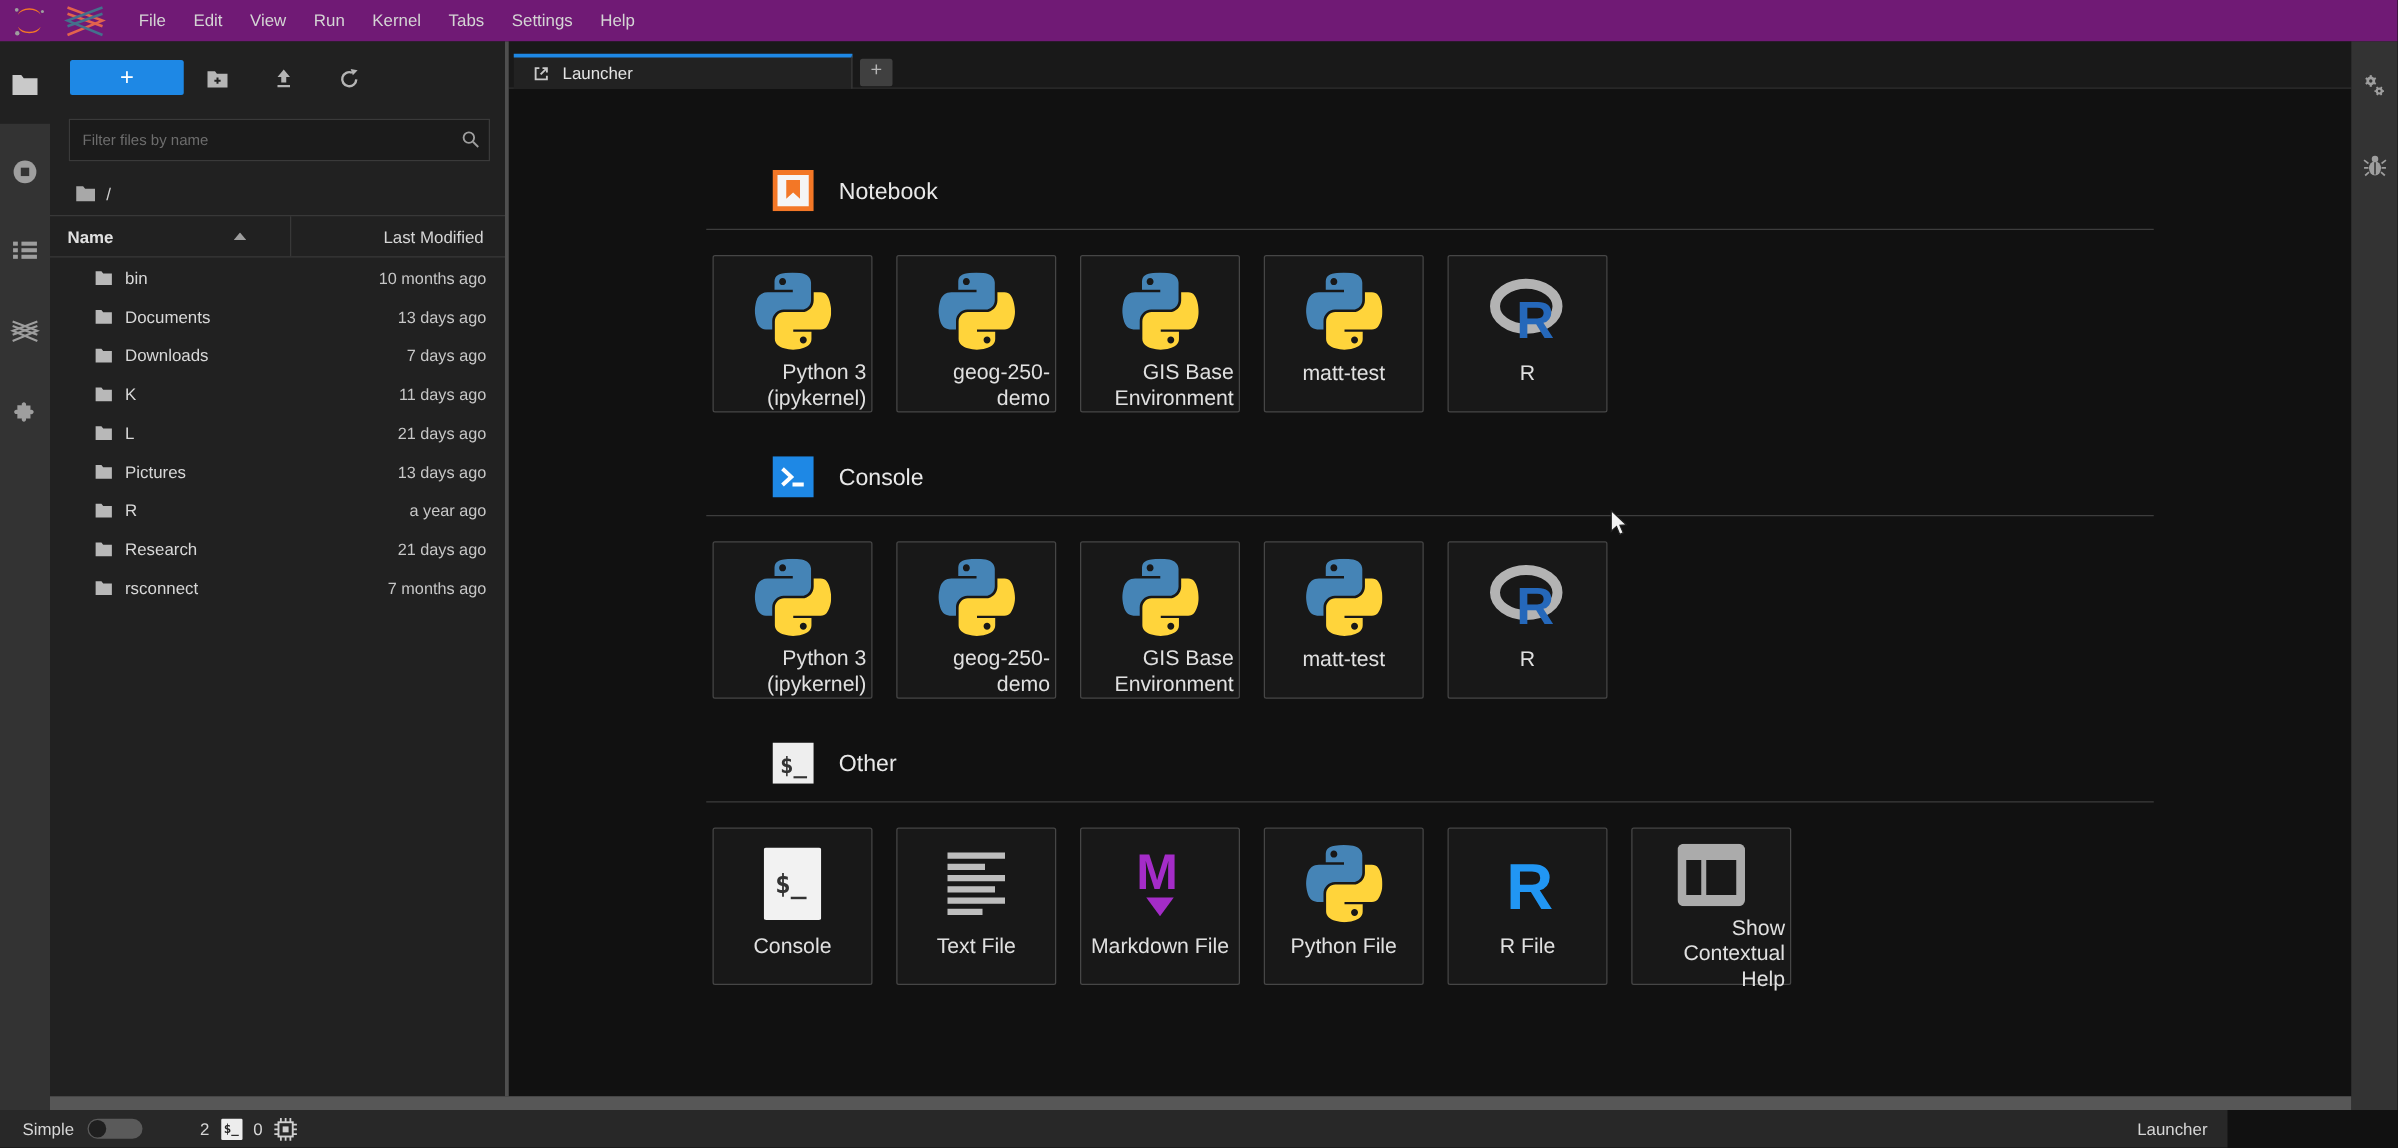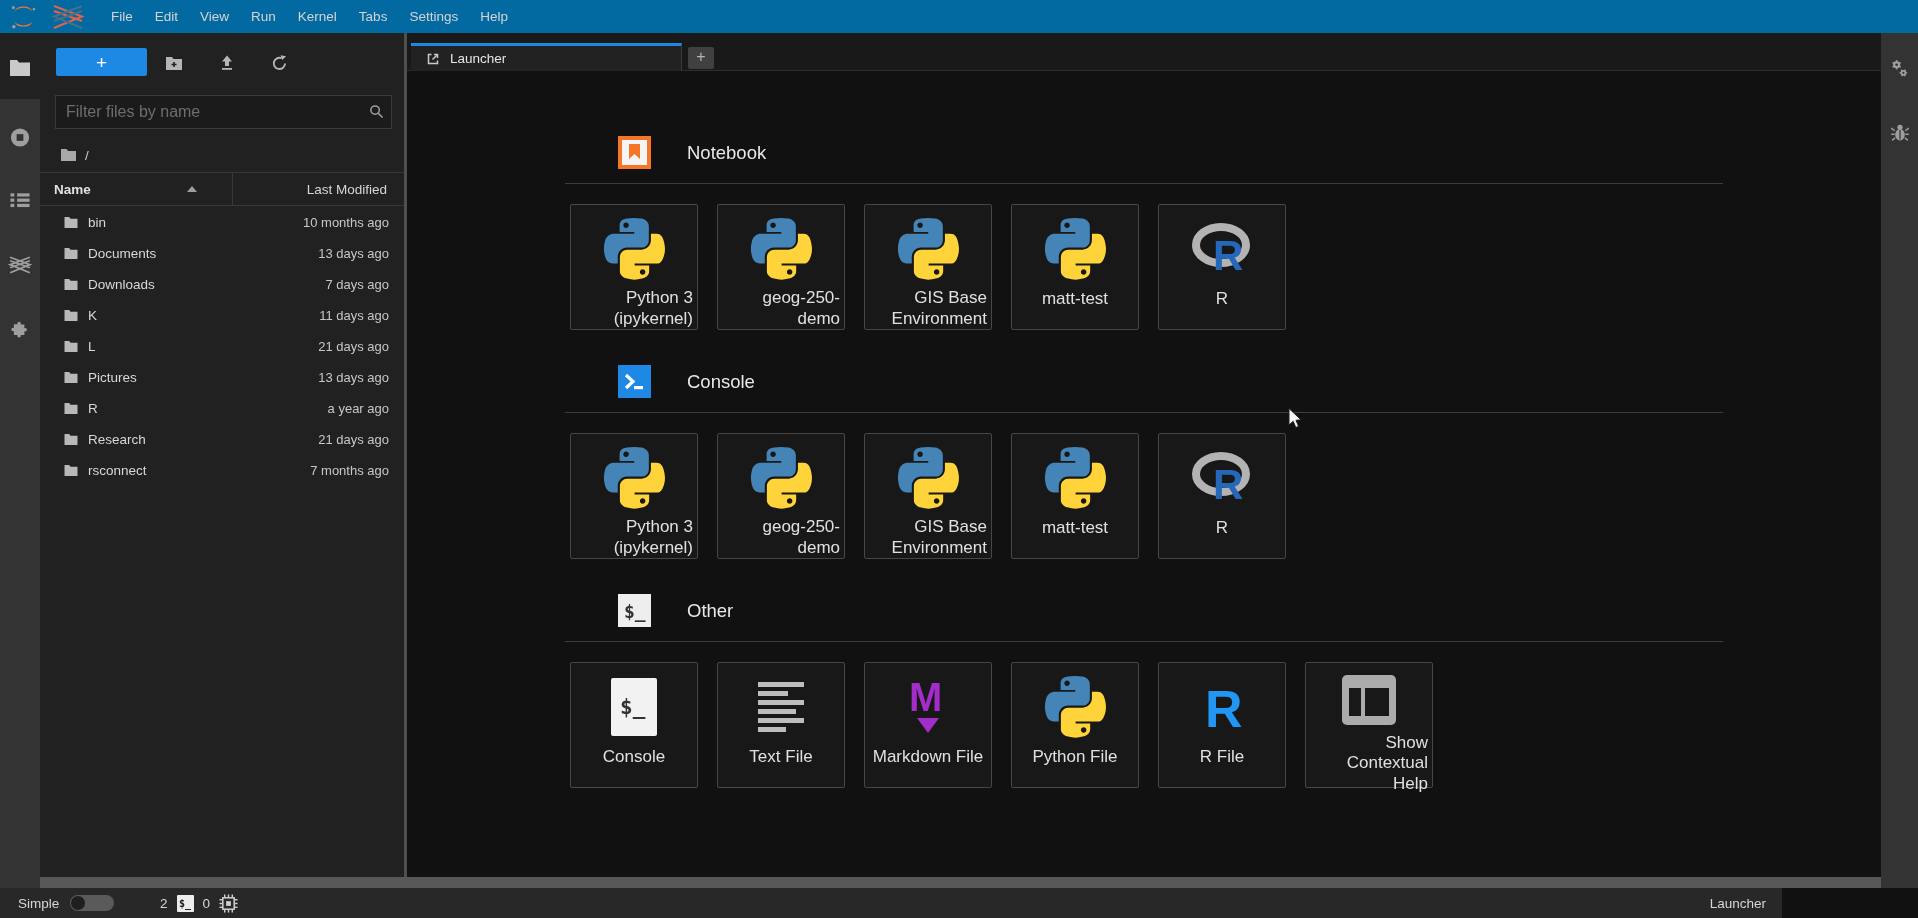--- a/index.html
+++ b/index.html
@@ -1,54 +1,54 @@
 <!DOCTYPE html>
 <html><head>
 <meta charset="utf-8">
 <style>
   * { margin:0; padding:0; box-sizing:border-box; }
   html,body { width:1918px; height:918px; overflow:hidden; background:#111;
     font-family:"Liberation Sans", sans-serif; user-select:none; }
   .abs { position:absolute; }
 
   
-  #menubar { left:0; top:0; width:1918px; height:33px; background:#0369a1;
+  #menubar { left:0; top:0; width:1918px; height:33px; background:#701a75;
     display:flex; align-items:center; z-index:30; }
   .logo { display:flex; align-items:center; justify-content:center; }
   #jupyter-logo { margin-left:8px; width:30px; height:28px; }
   #posit-logo { margin-left:12px; width:36px; height:26px; }
   #menu-items { display:flex; margin-left:14px; height:100%; align-items:center; }
   .menu-item { padding:0 11px; font-size:13.5px; color:#d4d4d4; line-height:33px; cursor:default; }
 
   
   #activitybar { left:0; top:33px; width:40px; height:855px; background:#333; z-index:10; }
   #activity-active-bg { left:0; top:0; width:40px; height:66px; background:#212121; }
   .act-icon { position:absolute; left:50%; transform:translateX(-50%); }
 
   
   #filepanel { left:40px; top:33px; width:364px; height:844px; background:#212121; z-index:10; }
   #new-launcher-btn { left:16px; top:15px; width:91px; height:28px; background:#1e88e5;
     border-radius:2px; display:flex; align-items:center; justify-content:center;
     color:#fff; font-size:19px; line-height:1; cursor:pointer; }
   .fp-tool { top:21px; width:20px; height:18px; display:flex; align-items:center; justify-content:center; }
   #filter-box { left:15px; top:62px; width:337px; height:34px; }
   #filter-input { width:100%; height:100%; background:#1b1b1b; border:1px solid #3a3a3a;
-    color:#cfcfcf; font-size:16px; padding:0 30px 0 10px; outline:none;
+    color:#cfcfcf; font-size:12px; padding:0 30px 0 10px; outline:none;
     font-family:"Liberation Sans", sans-serif; }
   #filter-input::placeholder { color:#6d6d6d; }
   #filter-search-icon { position:absolute; right:8px; top:9px; }
   #breadcrumb { left:20px; top:106px; height:32px; display:flex; align-items:center; gap:8px;
     color:#cfcfcf; font-size:13.5px; }
   #listing-header { left:0; top:139px; width:364px; height:34px; border-top:1px solid #383838;
     border-bottom:1px solid #383838; display:flex; align-items:center; font-size:13.5px; color:#e0e0e0; }
   #col-name { padding-left:14px; font-weight:bold; }
   #sort-arrow { margin-left:96px; display:flex; }
   #col-divider { position:absolute; left:192px; top:0; width:1px; height:32px; background:#383838; }
   #col-modified { position:absolute; right:17px; color:#d6d6d6;margin-left:40px; }
-  #file-rows { left:0; top:174px; width:366px; }
+  #file-rows { left:0; top:174px; width:366px;padding-left:12px; }
   .file-row { height:31px; display:flex; align-items:center; padding-left:23px; cursor:pointer; }
   .file-folder-icon { display:flex; width:16px; }
   .file-name { margin-left:9px; font-size:13.5px; color:#d8d8d8; flex:1; }
   .file-date { margin-right:17px; font-size:13px; color:#c7c7c7; }
 
   
   #splitter { left:404px; top:33px; width:3px; height:844px; background:#4f4f4f; z-index:12; }
   #dock { left:407px; top:33px; width:1474px; height:844px; background:#111; }
   #tabbar { position:absolute; left:0; top:0; width:1474px; height:38px; background:#191919;
     border-bottom:1px solid #2e2e2e; }
@@ -59,21 +59,21 @@
   #add-tab-btn { position:absolute; left:281px; top:14px; width:26px; height:22px;
     background:#404040; border-radius:2px; color:#b5b5b5; font-size:16px; line-height:20px;
     text-align:center; cursor:pointer; }
 
   
   #launcher-body { position:absolute; left:158px; top:38px; width:1158px; height:800px; }
   .launcher-section { }
   .launcher-section + .launcher-section { margin-top:35px; }
   #launcher-body .launcher-section:first-child { margin-top:65px; }
   .section-header-wrap { border-bottom:1px solid #3d3d3d; padding-bottom:14px; }
-  .section-header { display:flex; align-items:center; gap:36px; margin-left:5px; height:33px;padding-left:48px; }
+  .section-header { display:flex; align-items:center; gap:20px; margin-left:5px; height:33px;padding-left:48px; }
   .section-icon { width:33px; height:33px; display:flex; }
   .section-title { font-size:18.5px; color:#e8e8e8; }
   .card-row { display:flex; gap:19px; margin-left:5px; margin-top:20px; }
   .launcher-card { width:128px; height:126px; background:#181818; border:1px solid #464646;
     border-radius:2px; display:flex; flex-direction:column; align-items:center; cursor:pointer; }
   .card-icon { margin-top:12px; height:64px; display:flex; align-items:center; justify-content:center; }
   .card-label { margin-top:8px; font-size:17px; color:#e0e0e0; text-align:right;
     line-height:1.2; padding:0 4px; }
 
   

